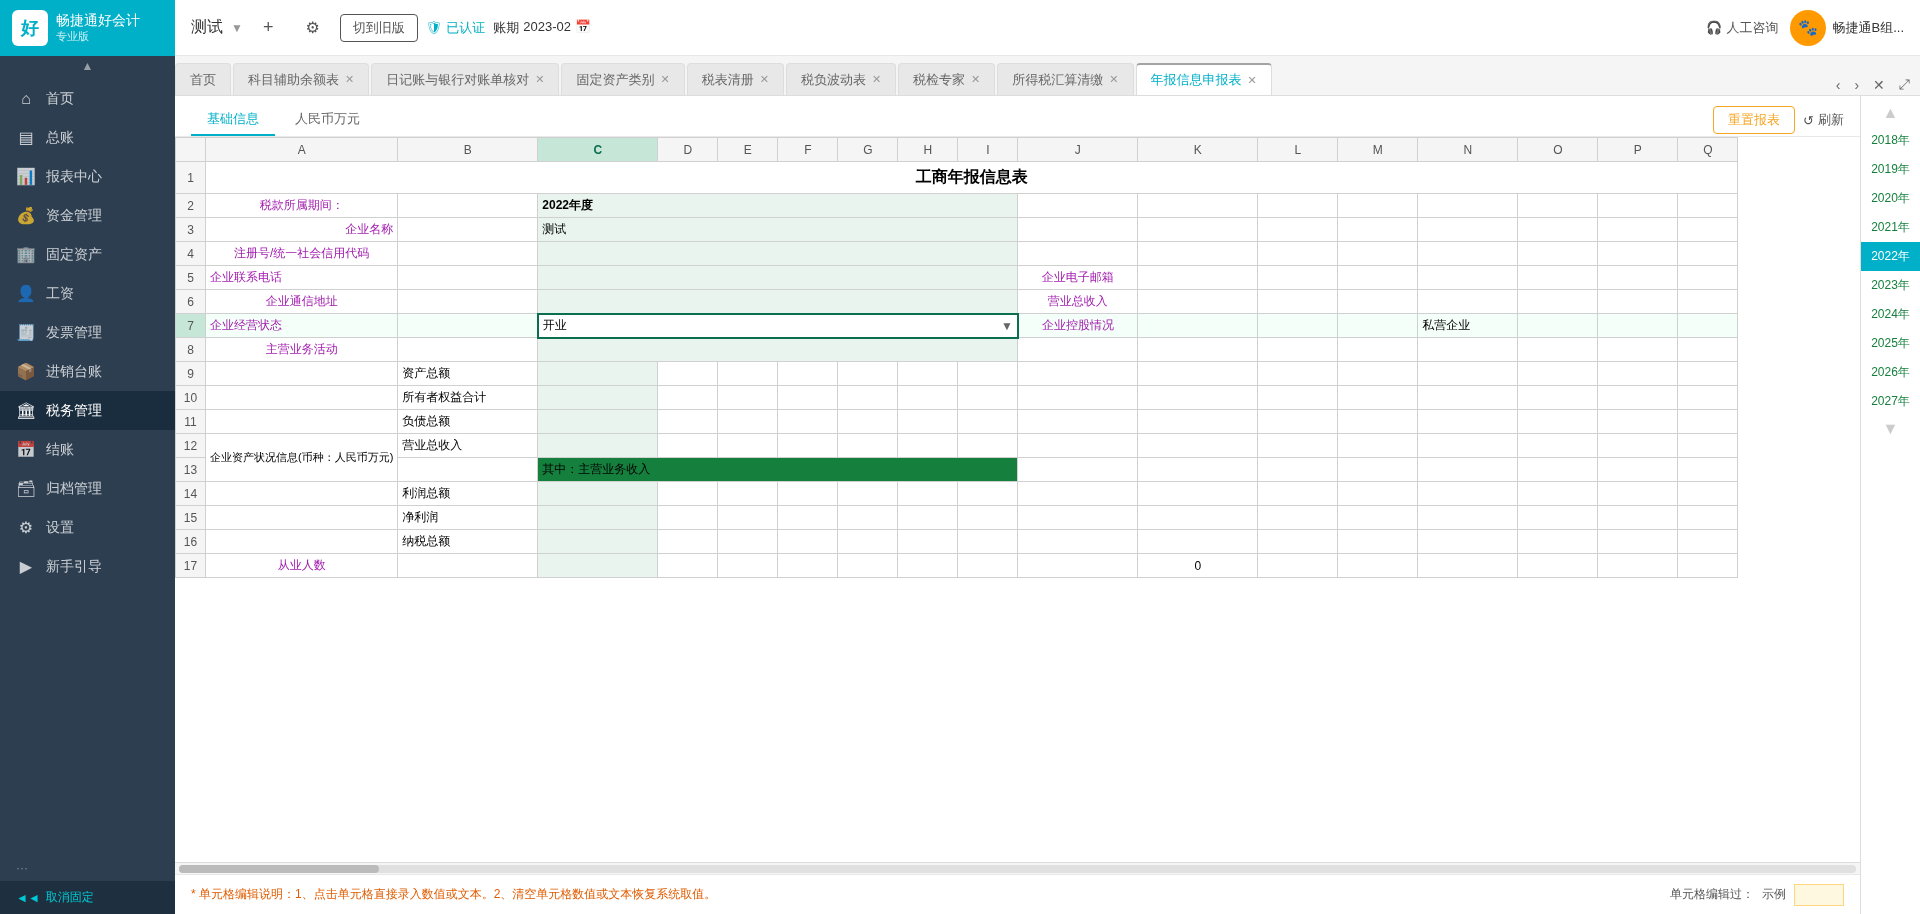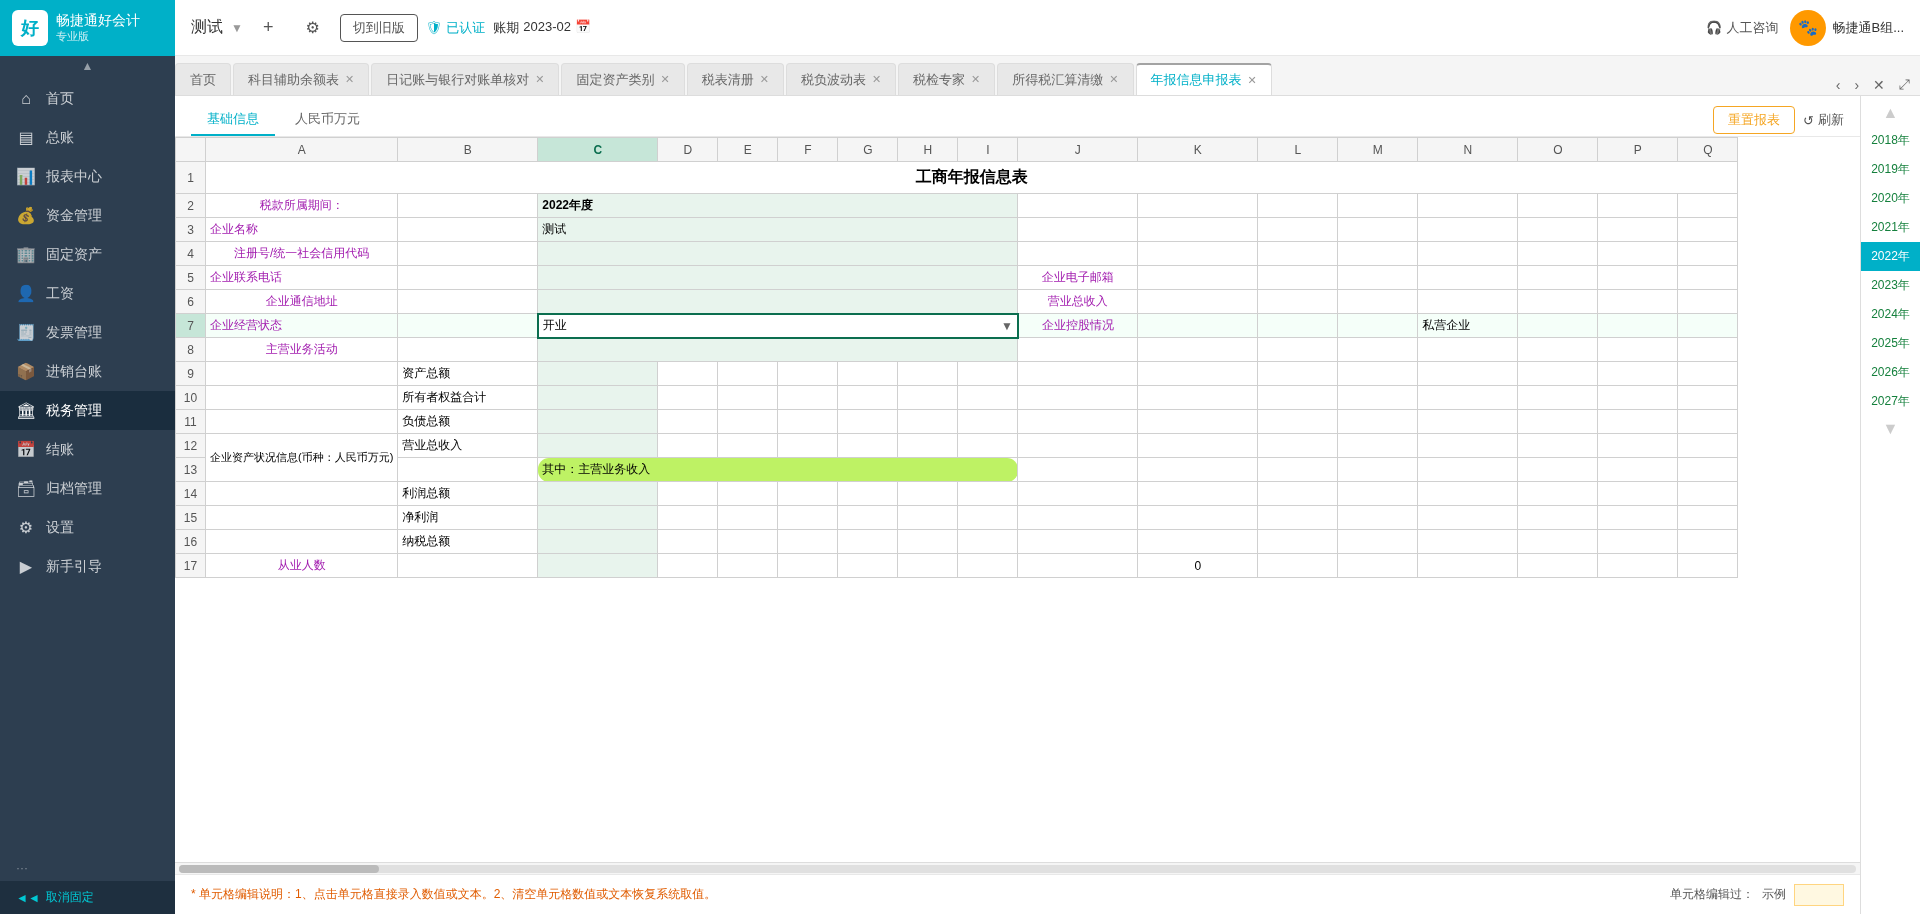--- a/index.html
+++ b/index.html
@@ -441,21 +441,21 @@
               <td></td>
               <td></td>
               <td></td>
               <td></td>
               <td></td>
               <td></td>
             </tr>
 
             <tr>
               <td class="row-header">3</td>
-              <td class="cell-label" style="text-align:left;">企业名称</td>
+              <td class="cell-label" style="text-align:right;">企业名称</td>
               <td></td>
               <td colspan="7" style="background:#e8f4ed;">测试</td>
               <td></td>
               <td></td>
               <td></td>
               <td></td>
               <td></td>
               <td></td>
               <td></td>
               <td></td>
@@ -621,21 +621,21 @@
               <td></td>
               <td></td>
               <td></td>
               <td></td>
               <td></td>
             </tr>
 
             <tr>
               <td class="row-header">13</td>
               <td></td>
-              <td colspan="7" style="background:#bef264;border-radius:11px;">其中：主营业务收入</td>
+              <td colspan="7" style="background:#15803d;">其中：主营业务收入</td>
               <td></td>
               <td></td>
               <td></td>
               <td></td>
               <td></td>
               <td></td>
               <td></td>
               <td></td>
             </tr>
 

